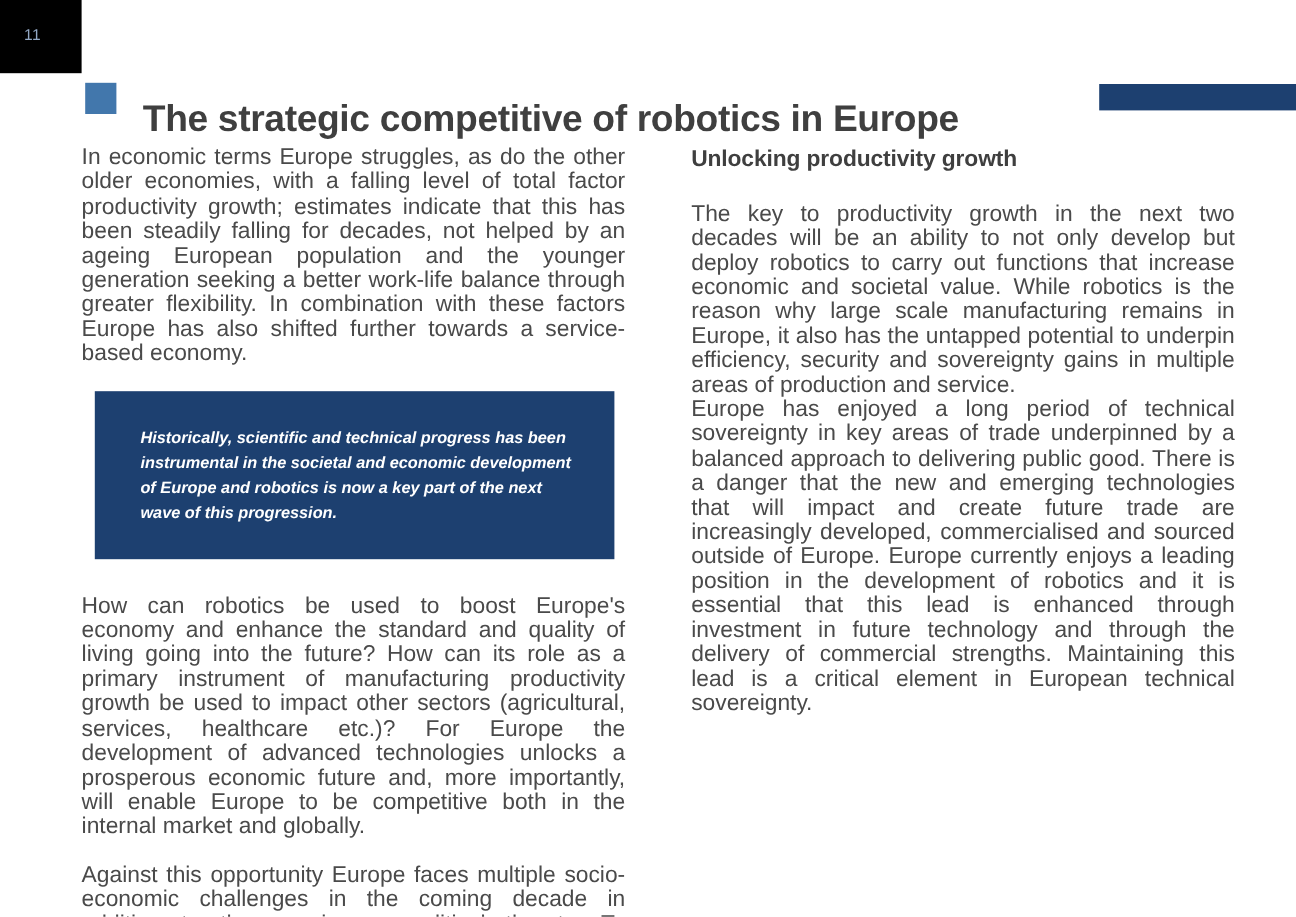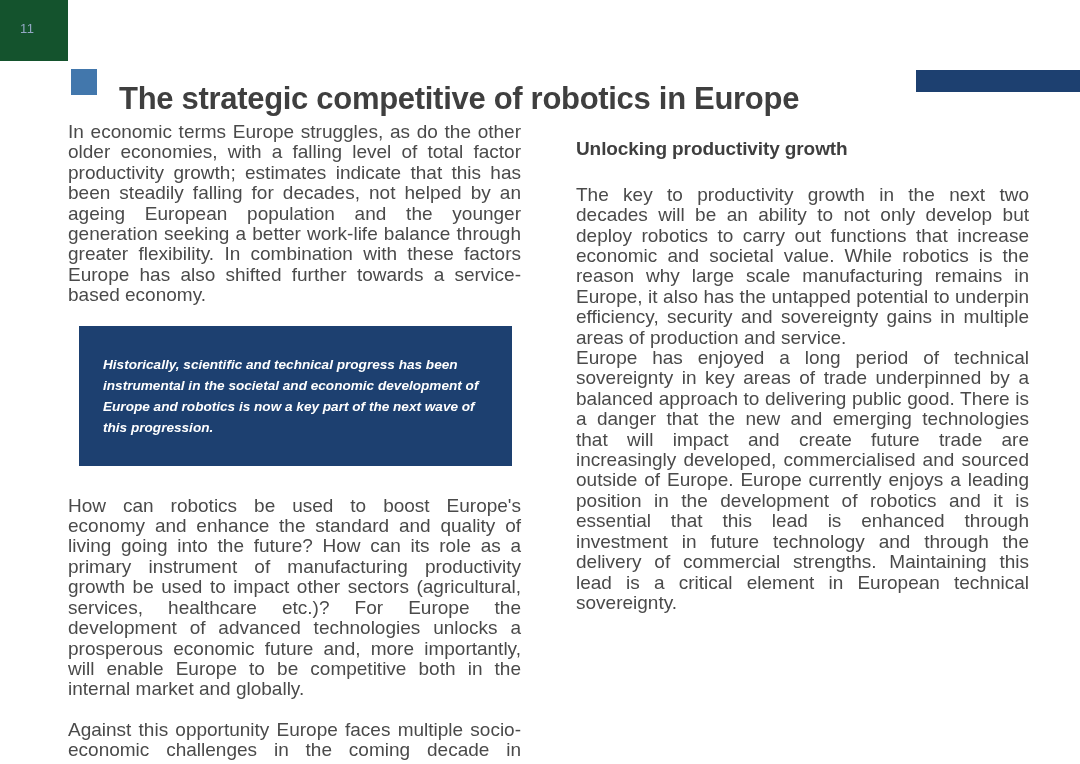--- a/index.html
+++ b/index.html
@@ -21,21 +21,21 @@
     background: #ffffff;
   }
 
   
   .page-number-box {
     position: absolute;
     left: 0;
     top: 0;
     width: 68px;
     height: 61px;
-    background: #14532d;
+    background: #000000;
   }
   .page-number-box .num {
     position: absolute;
     left: 20px;
     top: 22px;
     font-size: 13px;
     color: #93a8c4;
     letter-spacing: 0.5px;
     line-height: 1;
   }
@@ -67,21 +67,21 @@
     line-height: 1.15;
   }
 
   
   .col {
     position: absolute;
     top: 122px;
     width: 453px;
   }
   .col-left  { left: 68px; }
-  .col-right { left: 576px; margin-top: 16px; }
+  .col-right { left: 576px; }
 
   p.body {
     margin: 0 0 20px 0;
     font-size: 19px;
     line-height: 20.4px;
     color: #4a4a4a;
     text-align: justify;
     -webkit-hyphens: none;
     hyphens: none;
   }
@@ -96,21 +96,21 @@
     letter-spacing: -0.1px;
   }
   h2.section-heading.second { margin-top: 42px; }
 
   
   .callout {
     box-sizing: border-box;
     width: 433px;
     margin: 12px 0 30px 11px;
     background: #1d4070;
-    padding: 28px 30px 28px 24px;
+    padding: 28px 30px 28px 38px;
   }
   .callout .quote {
     font-size: 13.6px;
     line-height: 21px;
     font-weight: bold;
     font-style: italic;
     color: #ffffff;
     margin: 0;
     text-align: left;
   }

